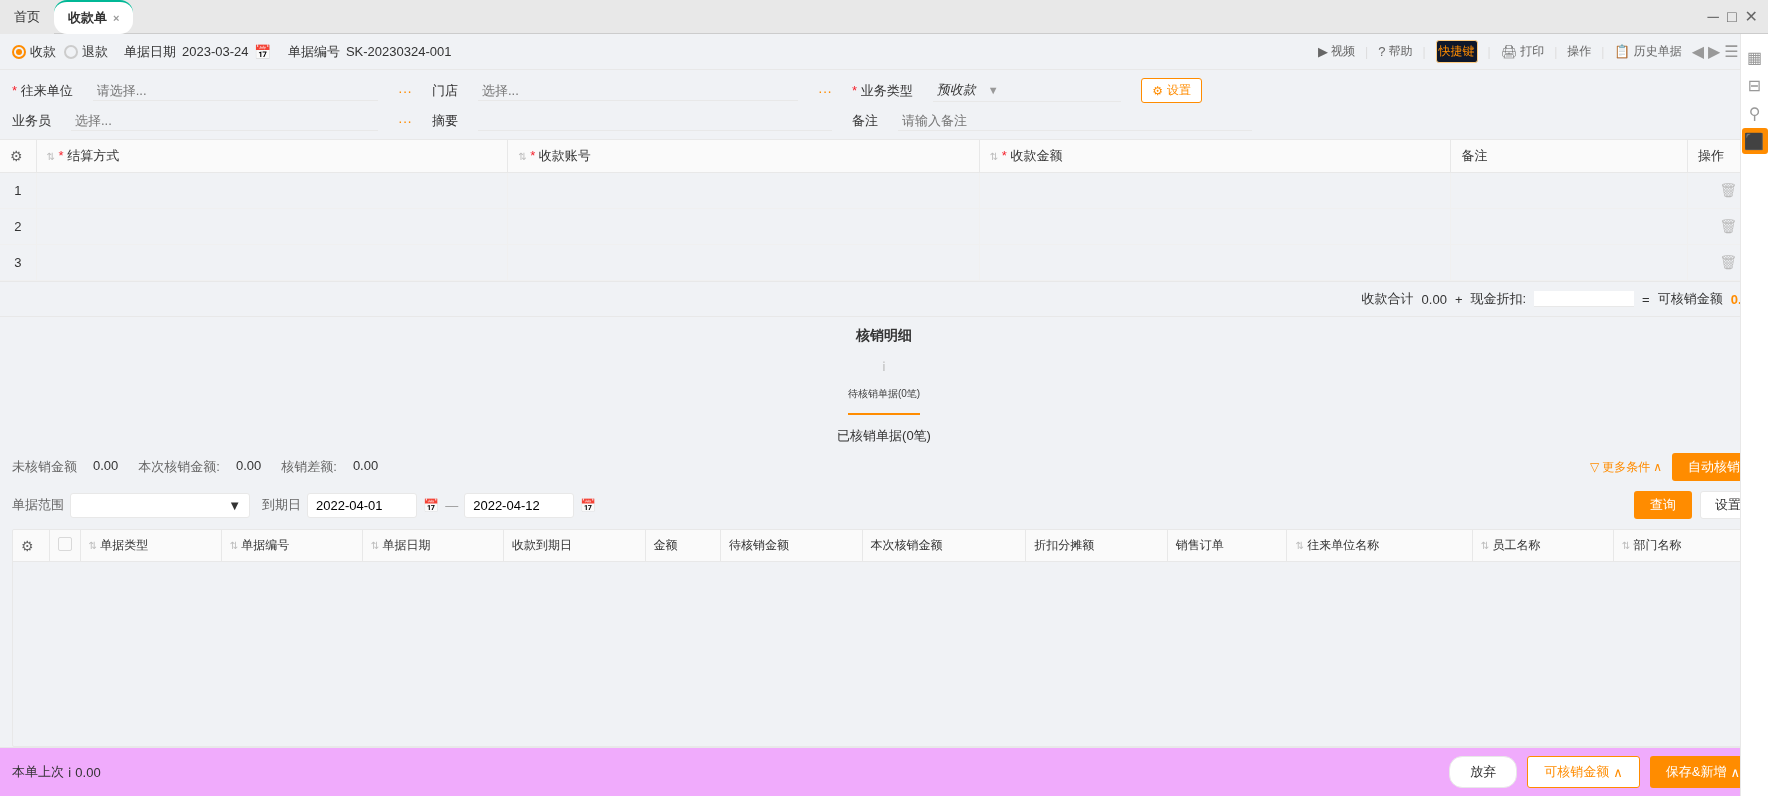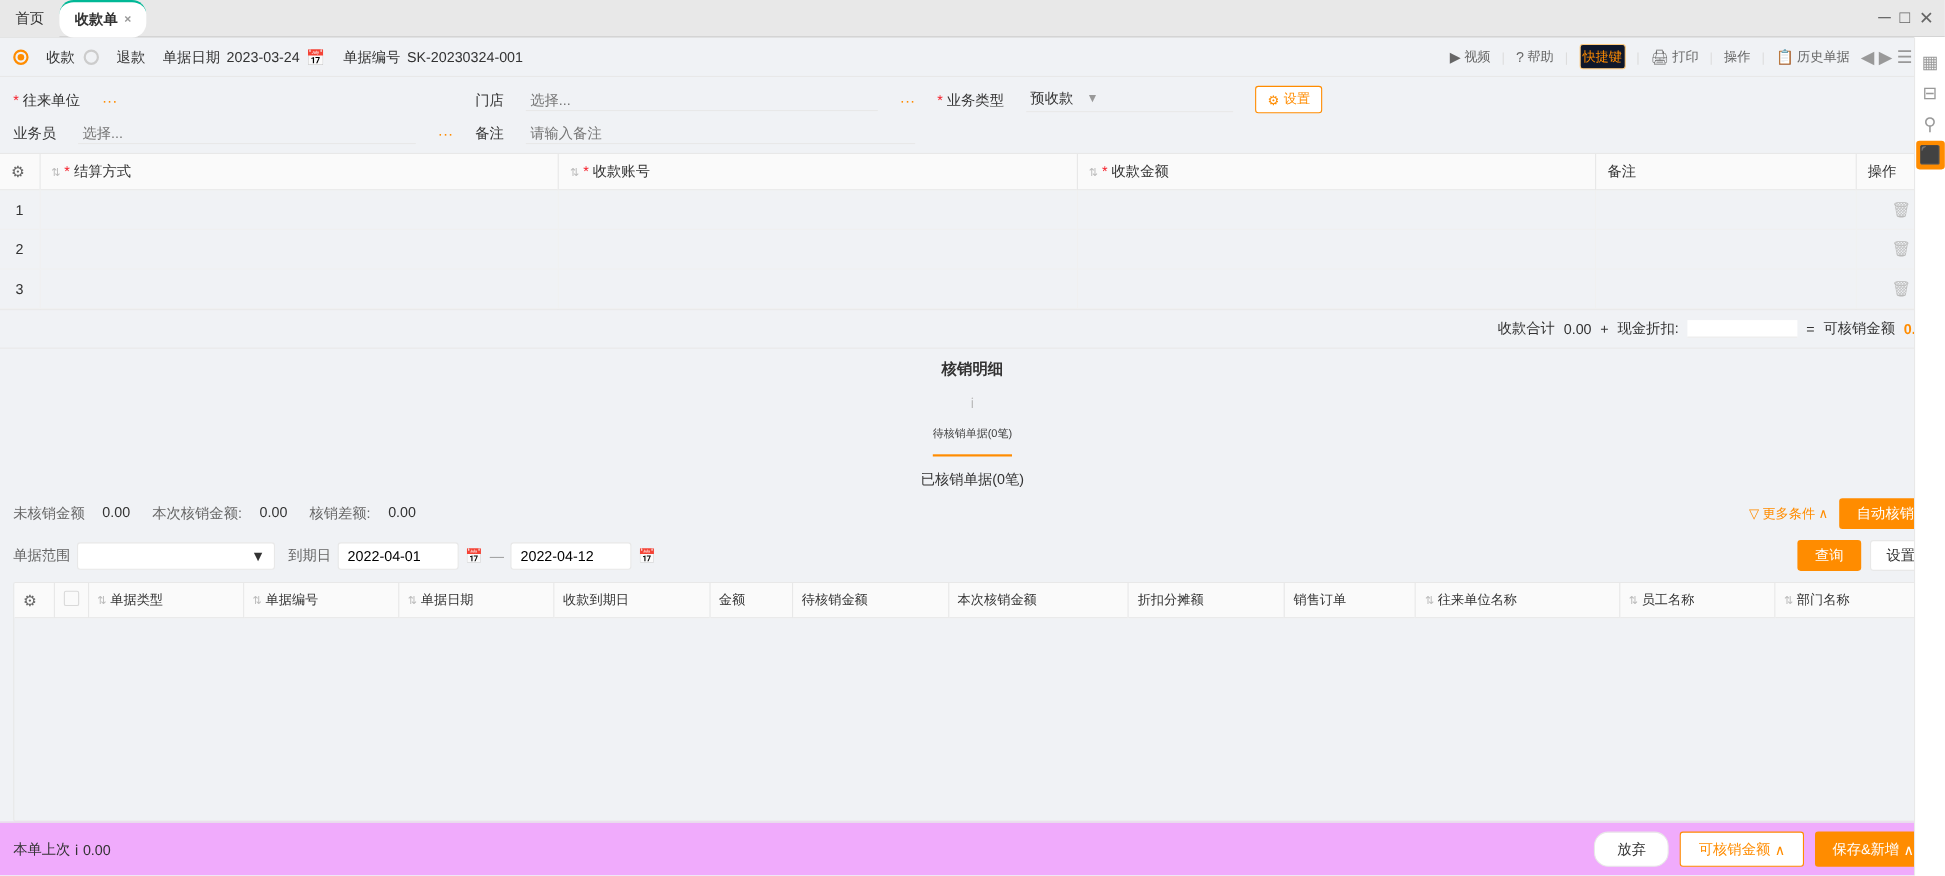--- a/index.html
+++ b/index.html
@@ -44,21 +44,21 @@
 
     
     .toolbar {
       display: flex; align-items: center;
       padding: 6px 12px;
       border-bottom: 1px solid #e8e8e8;
       gap: 16px;
       flex-shrink: 0;
     }
     .radio-group { display: flex; align-items: center; gap: 8px; }
-    .radio-item { display: flex; align-items: center; gap: 16px; cursor: pointer; }
+    .radio-item { display: flex; align-items: center; gap: 4px; cursor: pointer; }
     .radio-dot {
       width: 14px; height: 14px; border-radius: 50%;
       border: 2px solid #ccc;
       display: flex; align-items: center; justify-content: center;
     }
     .radio-dot.checked { border-color: #ff8c00; }
     .radio-dot.checked::after {
       content: ''; width: 6px; height: 6px;
       border-radius: 50%; background: #ff8c00;
     }
@@ -103,21 +103,21 @@
       font-size: 13px;
       color: #bbb;
       background: transparent;
     }
     .form-field .more-btn { color: #ff8c00; cursor: pointer; font-size: 14px; }
     .form-field .select-with-arrow {
       display: flex; align-items: center;
       flex: 1;
       border-bottom: 1px solid #e8e8e8;
     }
-    .form-field .select-with-arrow span { color: #333; padding: 2px 4px; font-size: 13px; }
+    .form-field .select-with-arrow span { color: #333; padding: 2px 4px; font-size: 13px; font-style: italic; }
     .form-field .select-with-arrow .arrow { color: #999; font-size: 11px; margin-left: 4px; }
     .btn-settings {
       background: #fff;
       border: 1px solid #ff8c00;
       color: #ff8c00;
       border-radius: 3px;
       padding: 3px 10px;
       font-size: 12px;
       cursor: pointer;
       display: flex; align-items: center; gap: 4px;
@@ -388,20 +388,21 @@
       </div>
     </div>
 
     <div class="form-section">
       <div class="form-row">
         <div class="form-field" style="max-width:400px;">
           <label>
             <span style="color:#f5222d;">*</span>
             <span>往来单位</span>
           </label>
+          <input type="text" placeholder="请选择..." style="">
           <span class="more-btn">···</span>
         </div>
         <div class="form-field" style="max-width:400px;">
           <label>门店</label>
           <input type="text" placeholder="选择..." style="">
           <span class="more-btn">···</span>
         </div>
         <div class="form-field" style="max-width:350px;">
           <label>
             <span style="color:#f5222d;">*</span>
@@ -415,20 +416,24 @@
             <span>⚙</span>
             <span>设置</span>
           </button>
         </div>
       </div>
       <div class="form-row">
         <div class="form-field" style="max-width:400px;">
           <label>业务员</label>
           <input type="text" placeholder="选择..." style="">
           <span class="more-btn">···</span>
+        </div>
+        <div class="form-field" style="max-width:400px;">
+          <label>摘要</label>
+          <input type="text" style="">
         </div>
         <div class="form-field" style="max-width:400px;">
           <label>备注</label>
           <input type="text" placeholder="请输入备注" style="">
         </div>
       </div>
     </div>
 
     <div class="table-section">
       <table class="data-table">

